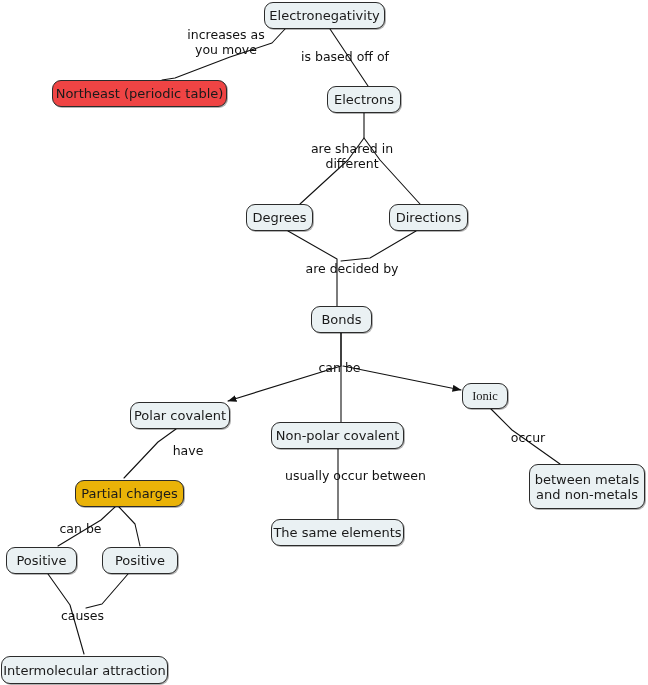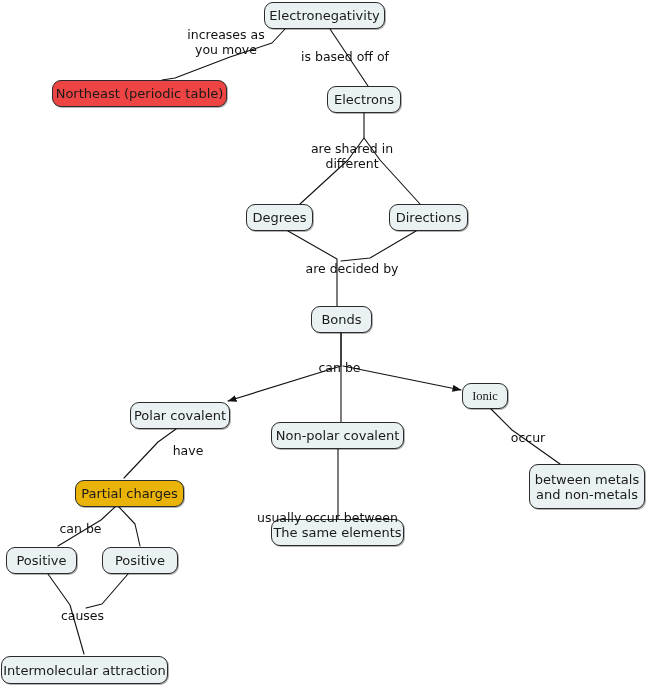--- a/index.html
+++ b/index.html
@@ -110,19 +110,19 @@
     </div>
   <div id="label-group">
       <div class="edge-label" style="left: 178px; top: 27px; width: 96px;">increases as
 you move</div>
       <div class="edge-label" style="left: 297px; top: 49px; width: 96px;">is based off of</div>
       <div class="edge-label" style="left: 302px; top: 141px; width: 100px;">are shared in
 different</div>
       <div class="edge-label" style="left: 300px; top: 261px; width: 104px;">are decided by</div>
       <div class="edge-label" style="left: 314px; top: 360px; width: 51px;">can be</div>
       <div class="edge-label" style="left: 135px; top: 443px; width: 40px; margin-left: 33px;">have</div>
-      <div class="edge-label" style="left: 257px; top: 468px; width: 138px; margin-top: 42px;">usually occur between</div>
+      <div class="edge-label" style="left: 285px; top: 468px; width: 138px;">usually occur between</div>
       <div class="edge-label" style="left: 503px; top: 430px; width: 50px;">occur</div>
       <div class="edge-label" style="left: 55px; top: 521px; width: 51px;">can be</div>
       <div class="edge-label" style="left: 57px; top: 608px; width: 51px;">causes</div>
     </div>
 
 </div>
 
 </body></html>

